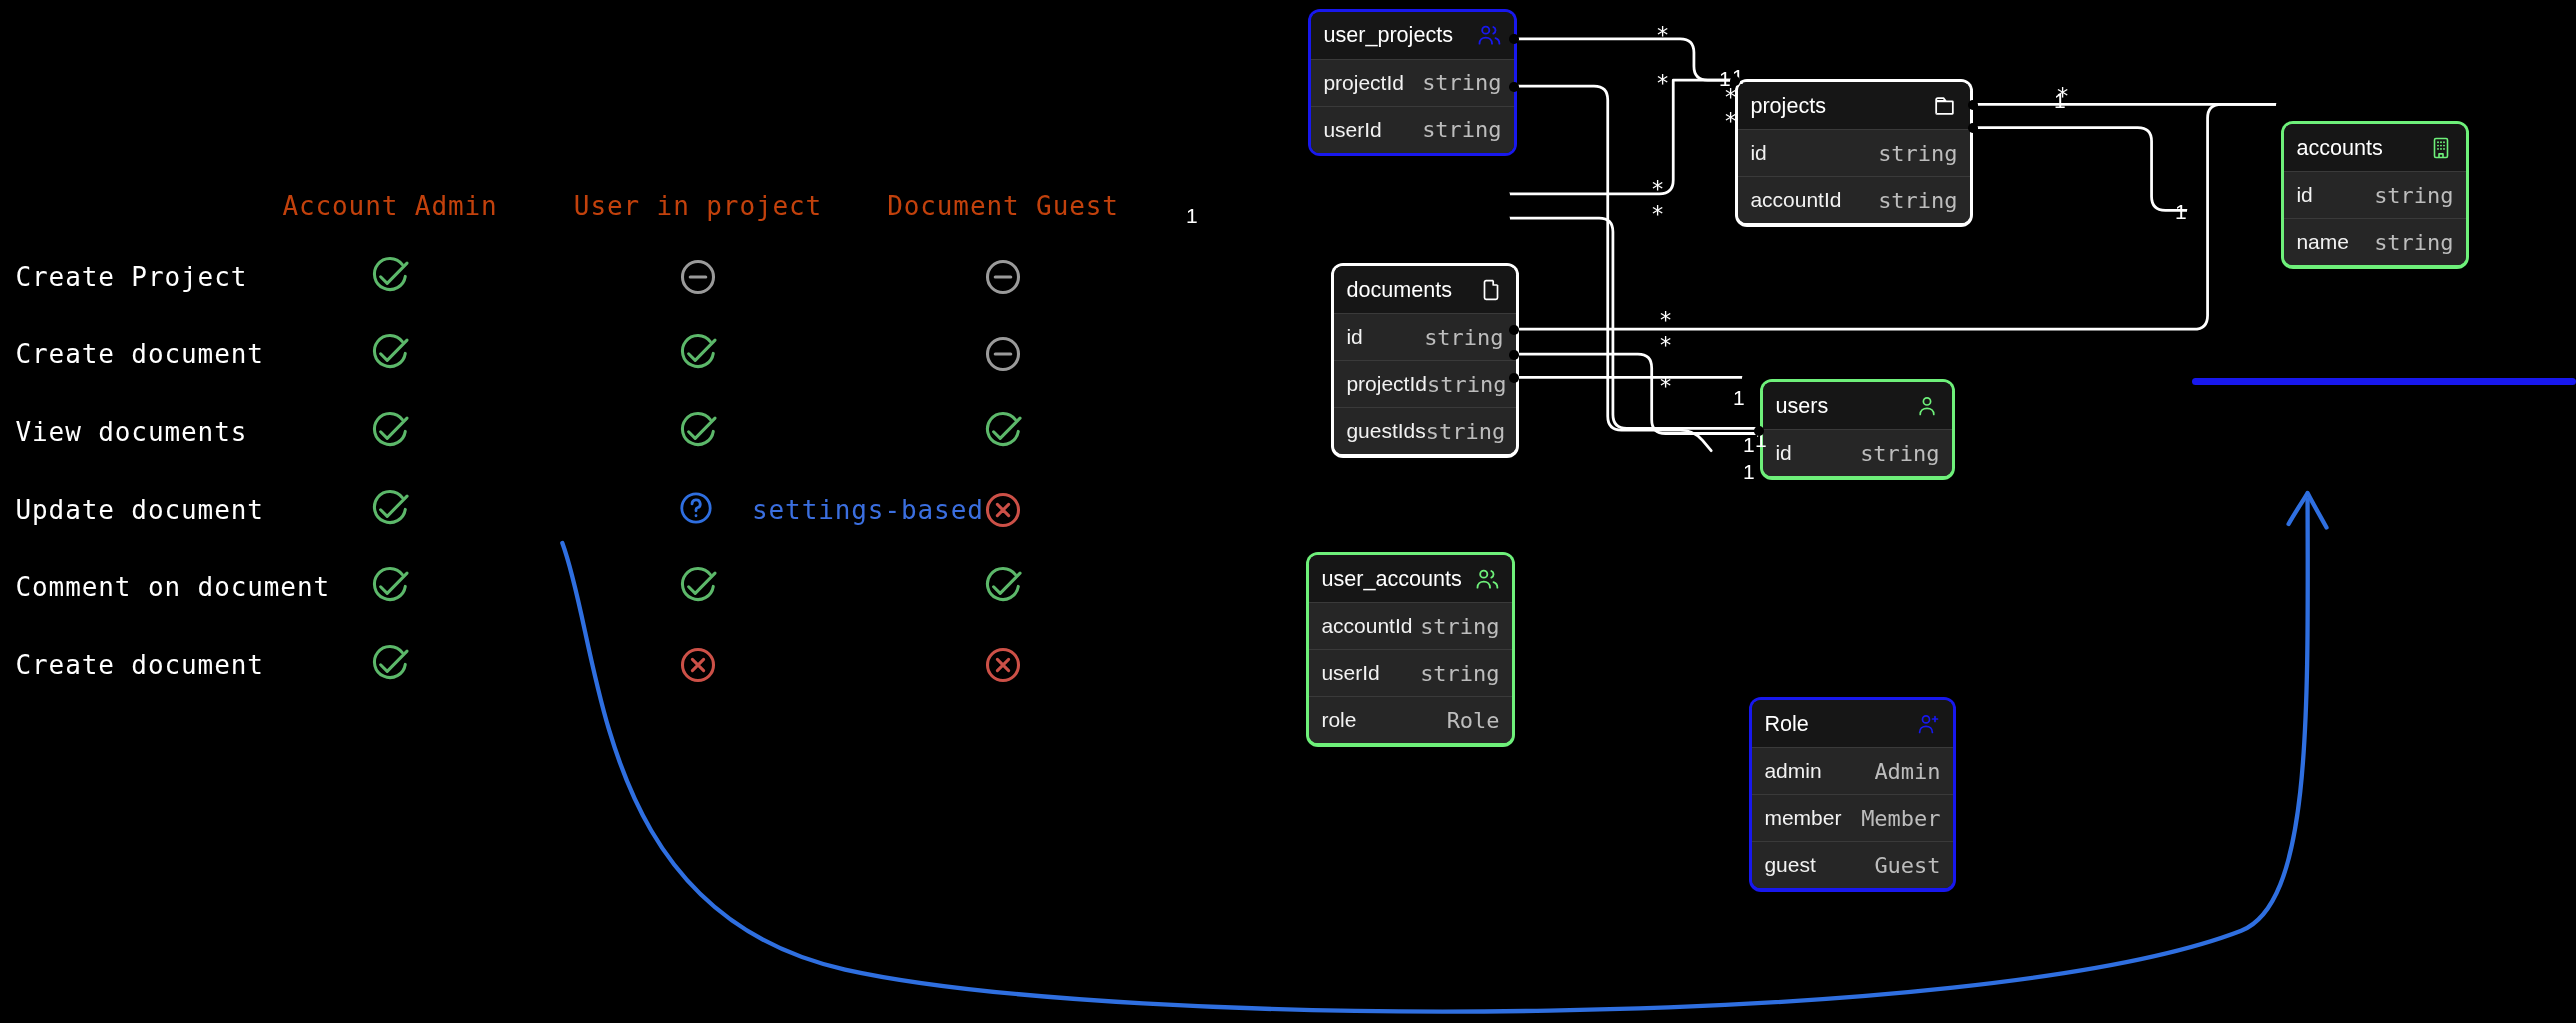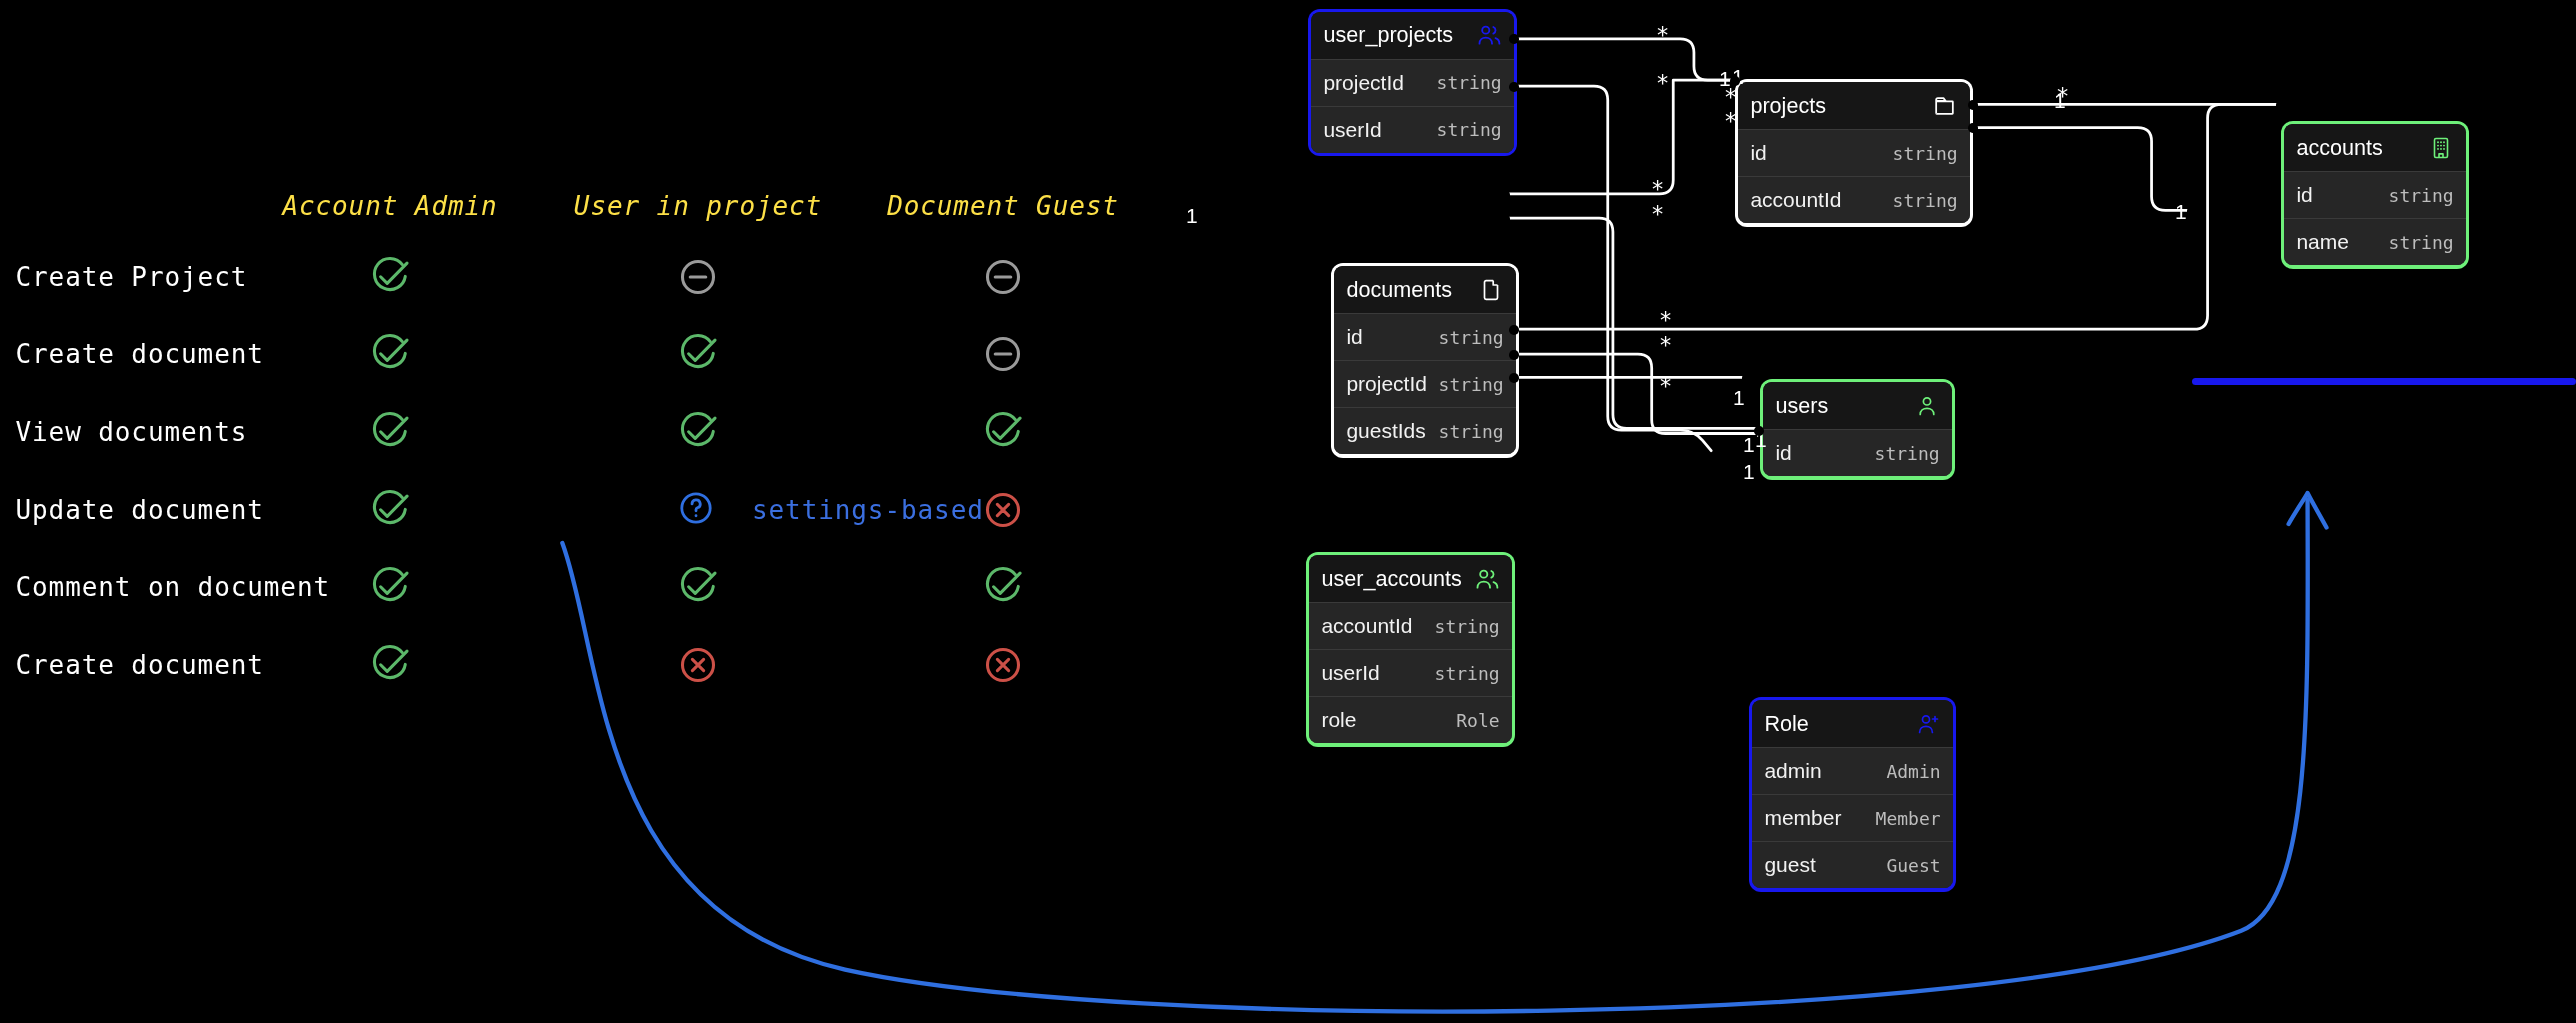--- a/index.html
+++ b/index.html
@@ -1,23 +1,23 @@
 <!DOCTYPE html>
 <html style="font-size:14px"><head>
 <meta charset="utf-8">
 <style>
   html,body{margin:0;padding:0;background:#000;}
   body{width:2576px;height:1023px;position:relative;overflow:hidden;
        font-family:"DejaVu Sans Mono","Liberation Mono",monospace;}
 
   
   #matrix{position:absolute;left:0;top:0;width:1207px;height:759px;}
-  .mx-head{position:absolute;color:#fde047;font-size:26px;letter-spacing:0.9px;
+  .mx-head{position:absolute;color:#c2410c;font-size:26px;letter-spacing:0.9px;
            font-family:"DejaVu Sans Mono","Liberation Mono",monospace;
-           white-space:nowrap;transform:translateX(-50%);font-style:italic;}
+           white-space:nowrap;transform:translateX(-50%);}
   .mx-rowlabel{position:absolute;color:#ffffff;font-size:26px;letter-spacing:0.9px;
                white-space:nowrap;
                font-family:"DejaVu Sans Mono","Liberation Mono",monospace;
                transform:translateY(-50%);}
   .mx-cell{position:absolute;transform:translate(-50%,-50%);
            width:47px;height:47px;}
   .mx-note{position:absolute;color:#3b6fe0;font-size:26px;letter-spacing:0.9px;
            white-space:nowrap;transform:translateY(-50%);
            font-family:"DejaVu Sans Mono","Liberation Mono",monospace;}
 
@@ -28,21 +28,21 @@
   .ent-title{display:flex;align-items:center;justify-content:space-between;
              background:#161616;padding:0 12px;height:47px;box-sizing:border-box;}
   .ent-title .nm{color:#fff;font-size:21.6px;letter-spacing:0px;
                  font-family:"Liberation Sans","DejaVu Sans",sans-serif;}
   .ent-title .ic{width:26px;height:26px;display:flex;align-items:center;justify-content:center;}
   .ent-row{display:flex;align-items:center;justify-content:space-between;
            padding:0 12px;height:47px;box-sizing:border-box;background:#262626;
            border-top:0.9px solid #3a3a3a;}
   .ent-row .fn{color:#f2f2f2;font-size:21px;
                font-family:"Liberation Sans","DejaVu Sans",sans-serif;}
-  .ent-row .ft{color:#bdbdbd;font-size:18px;
+  .ent-row .ft{color:#bdbdbd;font-size:22px;
                font-family:"DejaVu Sans Mono","Liberation Mono",monospace;}
 
   .card-white{background:#ffffff;}
   .card-blue{background:#1818ee;}
   .card-green{background:#6ef07a;}
 
   .card-blue .ent-title .nm,.card-green .ent-title .nm{color:#fff;}
 
   
   .mult{position:absolute;color:#ffffff;font-size:21px;

